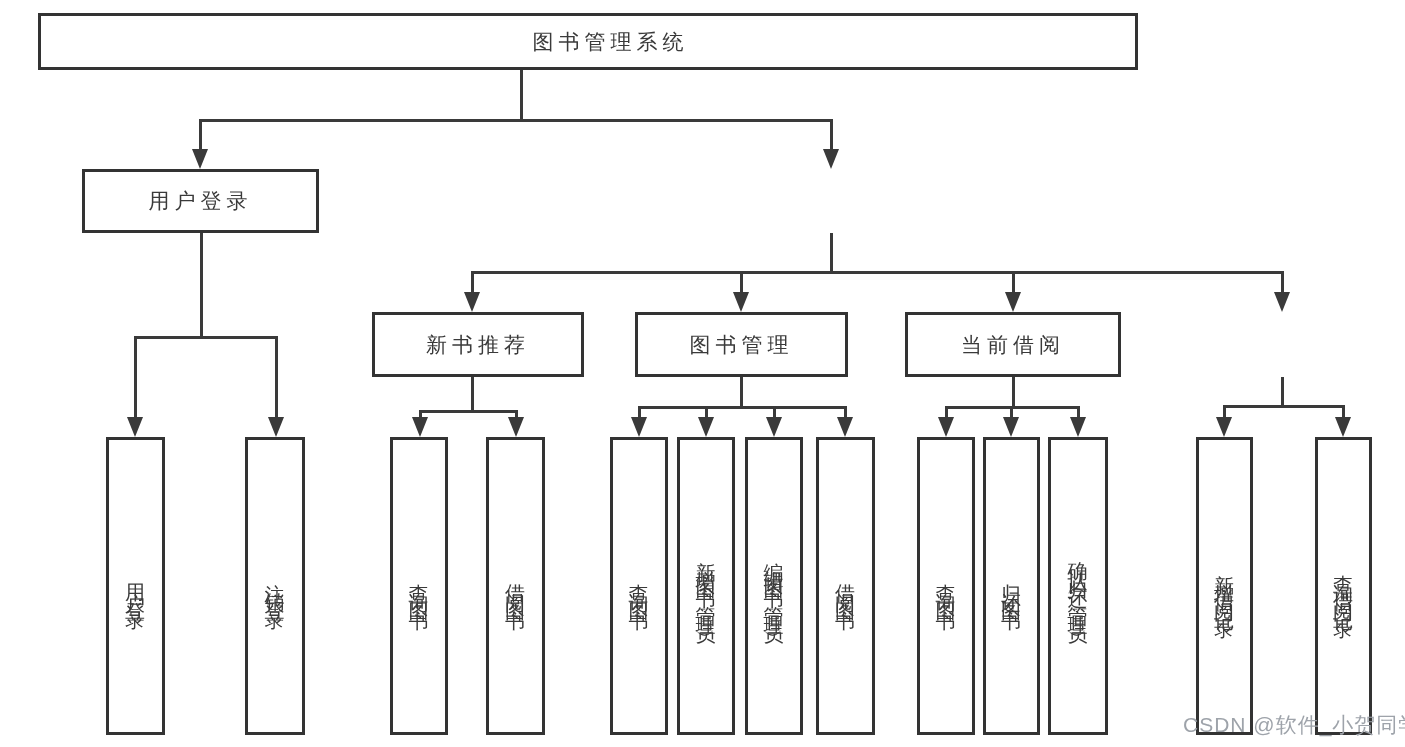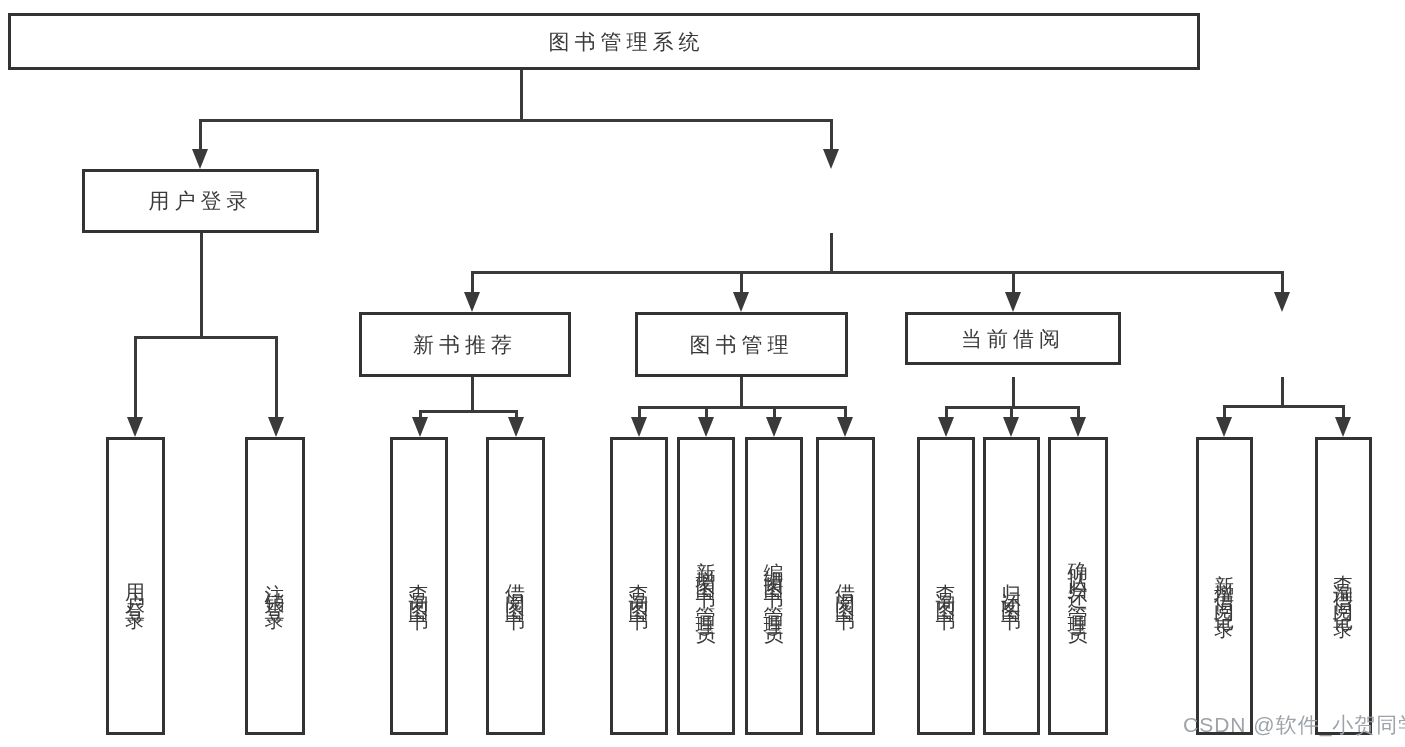--- a/index.html
+++ b/index.html
@@ -110,25 +110,25 @@
     <div class="stem" style="left: 1009.5px; top: 407px; width: 3px; height: 12px;"></div>
     <div class="arrow-head" style="left: 1003px; top: 417px;"></div>
     <div class="stem" style="left: 1076.5px; top: 407px; width: 3px; height: 12px;"></div>
     <div class="arrow-head" style="left: 1070px; top: 417px;"></div>
     <div class="vline" style="left: 1280.5px; top: 377px; width: 3px; height: 29px;"></div>
     <div class="hline" style="left: 1222.5px; top: 404.5px; width: 122px; height: 3px;"></div>
     <div class="stem" style="left: 1222.5px; top: 406px; width: 3px; height: 13px;"></div>
     <div class="arrow-head" style="left: 1216px; top: 417px;"></div>
     <div class="stem" style="left: 1341.5px; top: 406px; width: 3px; height: 13px;"></div>
     <div class="arrow-head" style="left: 1335px; top: 417px;"></div>
-    <div class="node" style="left: 8px; top: 13px; width: 1192px; height: 57px; padding-left: 45px;">图书管理系统</div>
+    <div class="node" style="left: 38px; top: 13px; width: 1100px; height: 57px; padding-left: 45px;">图书管理系统</div>
     <div class="node" style="left: 82px; top: 169px; width: 237px; height: 64px;">用户登录</div>
-    <div class="node" style="left: 359px; top: 312px; width: 212px; height: 65px;">新书推荐</div>
+    <div class="node" style="left: 372px; top: 312px; width: 212px; height: 65px;">新书推荐</div>
     <div class="node" style="left: 635px; top: 312px; width: 213px; height: 65px;">图书管理</div>
-    <div class="node" style="left: 905px; top: 312px; width: 216px; height: 53px;">当前借阅</div>
+    <div class="node" style="left: 905px; top: 312px; width: 216px; height: 65px;">当前借阅</div>
     <div class="node vertical" style="left: 106px; top: 437px; width: 59px; height: 298px;">用户登录</div>
     <div class="node vertical" style="left: 245px; top: 437px; width: 60px; height: 298px;">注销登录</div>
     <div class="node vertical" style="left: 390px; top: 437px; width: 58px; height: 298px;">查询图书</div>
     <div class="node vertical" style="left: 486px; top: 437px; width: 59px; height: 298px;">借阅图书</div>
     <div class="node vertical" style="left: 610px; top: 437px; width: 58px; height: 298px;">查询图书</div>
     <div class="node vertical" style="left: 677px; top: 437px; width: 58px; height: 298px;">新增图书（管理员）</div>
     <div class="node vertical" style="left: 745px; top: 437px; width: 58px; height: 298px;">编辑图书（管理员）</div>
     <div class="node vertical" style="left: 816px; top: 437px; width: 59px; height: 298px;">借阅图书</div>
     <div class="node vertical" style="left: 917px; top: 437px; width: 58px; height: 298px;">查询图书</div>
     <div class="node vertical" style="left: 983px; top: 437px; width: 57px; height: 298px;">归还图书</div>

